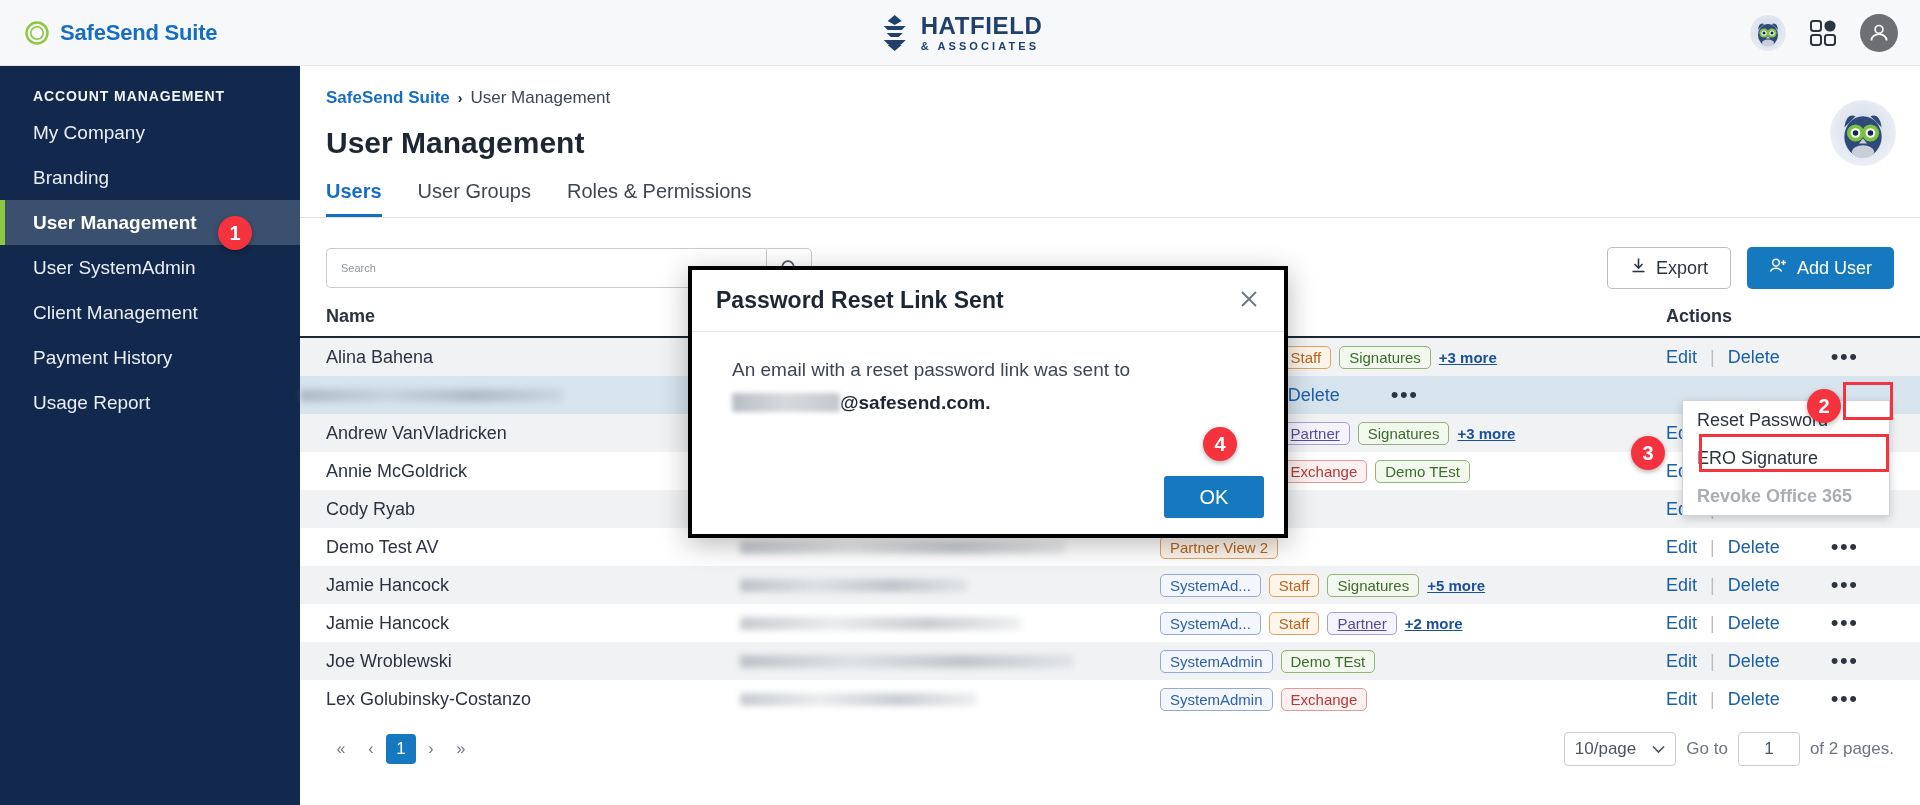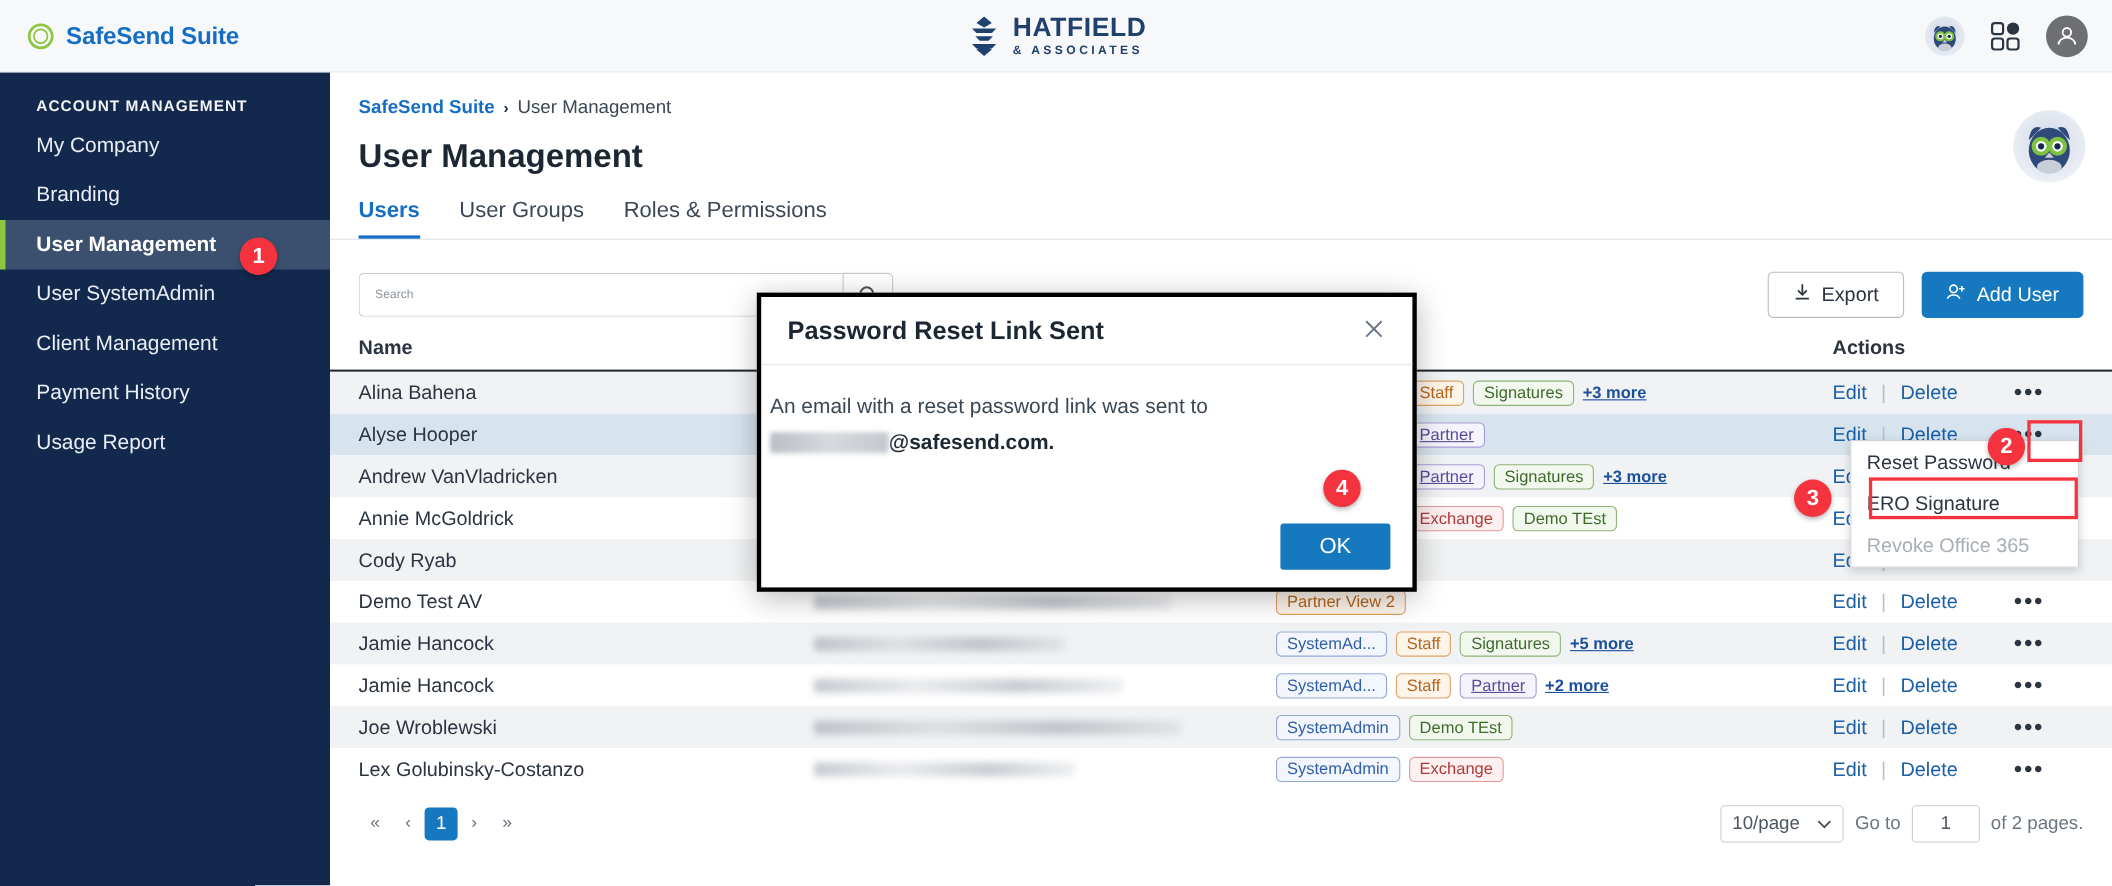--- a/index.html
+++ b/index.html
@@ -130,33 +130,33 @@
     display:flex; align-items:center; gap: 16px; font-size:17px; color:#4a5562; cursor:pointer; background:#fff;}
   .pg-goto-input { width: 62px; height: 34px; border: 1px solid #c8ccd2; border-radius: 4px; text-align: center;
     font-size: 17px; color: #4a5562; font-family: "Liberation Sans", sans-serif; outline:none; }
 
   
   .ctx-menu {
     position: absolute; left: 1682px; top: 400px; width: 208px; background: #fff;
     border: 1px solid #cfd4da; box-shadow: 0 3px 9px rgba(0,0,0,.18); z-index: 40;
   }
   .ctx-item { height: 38px; display: flex; align-items: center; padding-left: 14px; font-size: 18px; color: #2b3440; cursor: pointer;}
-  .ctx-item.disabled { color: #a8aeb6; cursor: default; }
+  .ctx-item.disabled { color: #a8aeb6; cursor: default; font-weight: bold; }
 
   
   .modal {
     position: absolute; left: 688px; top: 266px; width: 600px; height: 272px;
     background: #fff; border: 4px solid #000; z-index: 60;
     box-shadow: 0 6px 26px rgba(0,0,0,.28);
   }
   .modal-head { height: 62px; display: flex; align-items: center; justify-content: space-between;
     padding: 0 24px; border-bottom: 1px solid #e3e5e8; }
   .modal-title { font-size: 23px; font-weight: 700; color: #1d2733; }
   .modal-close { font-size: 26px; color: #6b7682; cursor: pointer; line-height: 1; }
-  .modal-body { padding: 24px 24px 0 8px; font-size: 19px; color: #3b4754; line-height: 1.5; }
+  .modal-body { padding: 24px 24px 0 40px; font-size: 19px; color: #3b4754; line-height: 1.5; }
   .modal-email-line { display: flex; align-items: center; gap: 0; margin-top: 4px; }
   .email-redact { width: 108px; height: 19px;
     background: linear-gradient(90deg,#b9bec5,#d6dade,#c3c8ce); filter: blur(2.4px); border-radius:2px;}
   .modal-email-txt { font-weight: 700; color: #1d2733; }
   .modal-foot { position: absolute; right: 20px; bottom: 16px; }
   .btn-ok { width: 100px; height: 42px; background: #1678be; color: #fff; border: none;
     font-size: 20px; border-radius: 3px; cursor: pointer; font-family: "Liberation Sans", sans-serif; }
 
   
   .badge-num {
@@ -339,21 +339,20 @@
               <span class="more-link">+3 more</span>
             </div>
             <div class="c-actions" style="padding-left: 76px;">
               <span class="act">Edit</span>
               <span class="act-sep">|</span>
               <span class="act">Delete</span>
               <span class="dots" style="margin-left: 38px;">•••</span>
             </div>
           </div>
           <div class="tr sel">
-            <div class="c-name">Alyse Hooper</div>
             <div class="c-email">
               <div class="blur-bar" style="width: 263px;"></div>
             </div>
             <div class="c-tags">
               <span class="tag blue">SystemAdmin</span>
               <span class="tag purple">Partner</span>
             </div>
             <div class="c-actions" style="padding-left: 76px;">
               <span class="act">Edit</span>
               <span class="act-sep">|</span>

